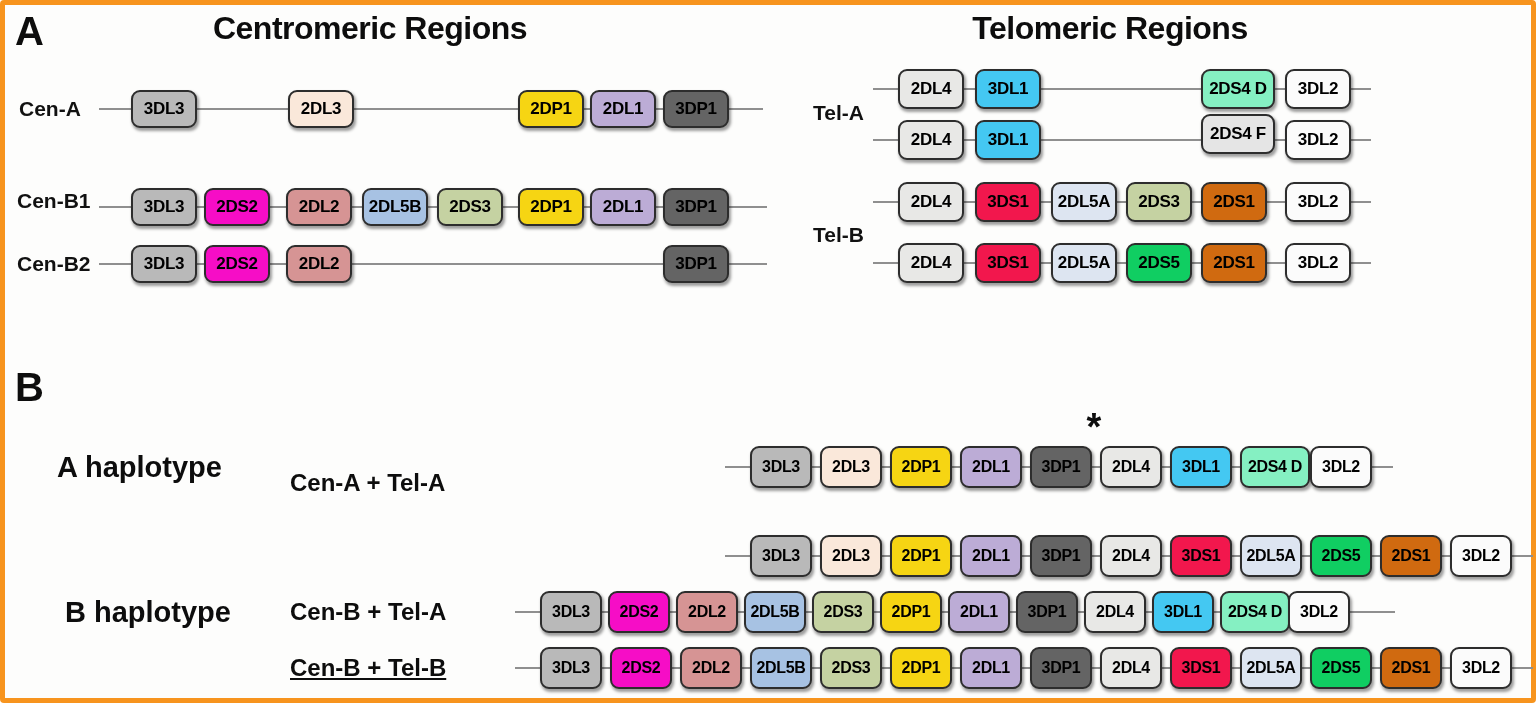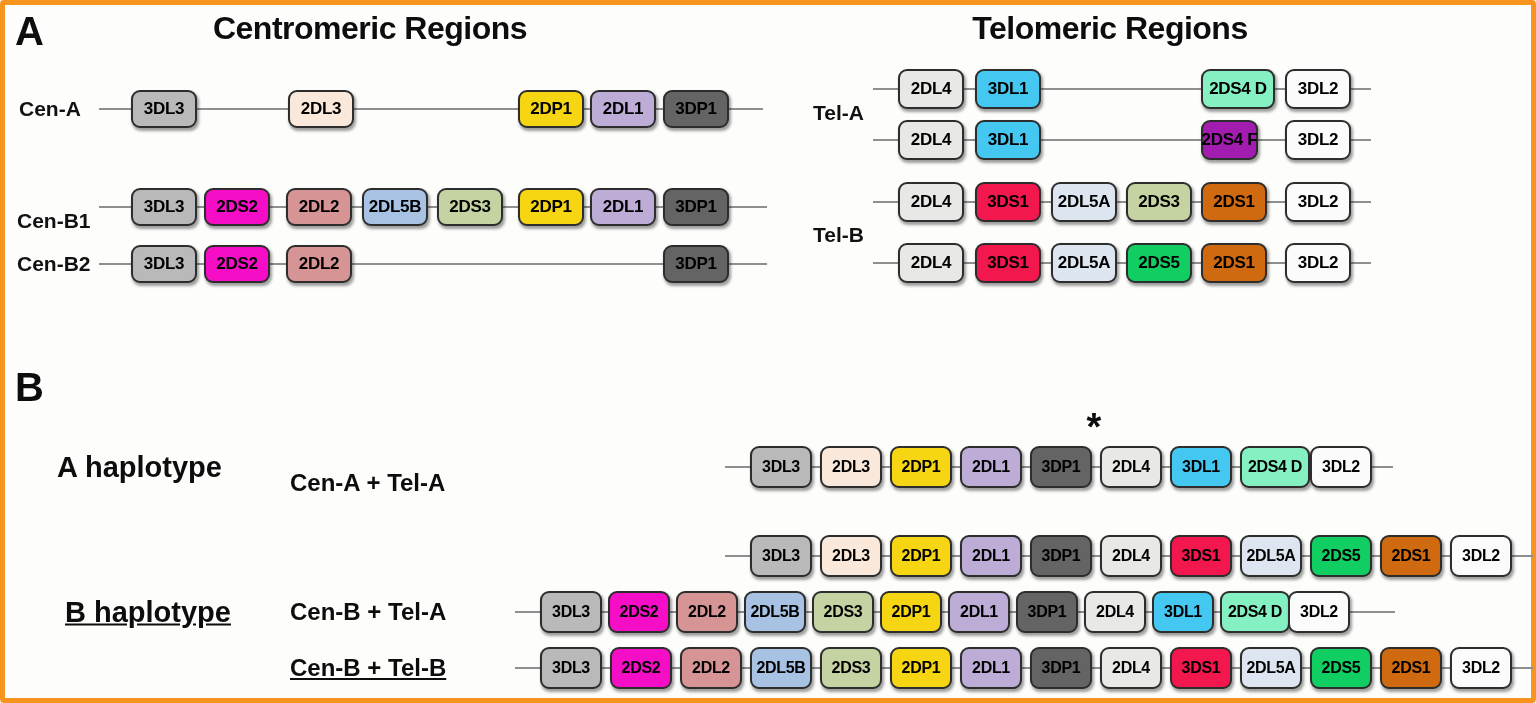--- a/index.html
+++ b/index.html
@@ -94,28 +94,28 @@
 
 <div class="frame">
 
   <div class="panel-letter" style="left:10px; top:6px;">A</div>
   <div class="panel-letter" style="left:10px; top:362px;">B</div>
 
   <div class="section-title" style="left:1105px; top:5px;">Telomeric Regions</div>
   <div class="section-title" style="left:365px; top:5px;">Centromeric Regions</div>
 
   <div class="row-label" style="left:14px; top:104px;">Cen-A</div>
-  <div class="row-label" style="left:12px; top:216px;">Cen-B1</div>
+  <div class="row-label" style="left:12px; top:196px;">Cen-B1</div>
   <div class="row-label" style="left:12px; top:259px;">Cen-B2</div>
 
   <div class="row-label" style="left:808px; top:108px;">Tel-A</div>
   <div class="row-label" style="left:808px; top:230px;">Tel-B</div>
 
   <div class="hap-group-label" style="left:22px; top:462px;">A haplotype</div>
-  <div class="hap-group-label" style="left:30px; top:607px;text-decoration:underline;">B haplotype</div>
+  <div class="hap-group-label" style="left:30px; top:607px;">B haplotype</div>
 
   <div class="hap-formula" style="left:285px; top:462px;margin-top:16px;">Cen-A + Tel-A</div>
   <div class="hap-formula" style="left:285px; top:607px;">Cen-B + Tel-A</div>
   <div class="hap-formula" style="left:285px; top:663px;text-decoration:underline;">Cen-B + Tel-B</div>
 
   <div class="asterisk" style="left:1089px; top:403px;">*</div>
 
   <div id="rows-container">
       <div class="chrline" style="left: 94px; width: 664px; top: 103px;"></div>
       <div class="gene" style="left: 126px; top: 85px; width: 66px; height: 38px; font-size: 17px; background: rgb(185, 185, 185);">3DL3</div>
@@ -138,21 +138,21 @@
       <div class="gene" style="left: 281px; top: 240px; width: 66px; height: 38px; font-size: 17px; background: rgb(214, 148, 148);">2DL2</div>
       <div class="gene" style="left: 658px; top: 240px; width: 66px; height: 38px; font-size: 17px; background: rgb(100, 100, 100);">3DP1</div>
       <div class="chrline" style="left: 868px; width: 498px; top: 83px;"></div>
       <div class="gene" style="left: 893px; top: 64px; width: 66px; height: 40px; font-size: 17px; background: rgb(232, 232, 230);">2DL4</div>
       <div class="gene" style="left: 970px; top: 64px; width: 66px; height: 40px; font-size: 17px; background: rgb(68, 200, 242);">3DL1</div>
       <div class="gene" style="left: 1196px; top: 64px; width: 74px; height: 40px; font-size: 17px; background: rgb(133, 240, 194);">2DS4 D</div>
       <div class="gene" style="left: 1280px; top: 64px; width: 66px; height: 40px; font-size: 17px; background: rgb(251, 251, 251);">3DL2</div>
       <div class="chrline" style="left: 868px; width: 498px; top: 134px;"></div>
       <div class="gene" style="left: 893px; top: 115px; width: 66px; height: 40px; font-size: 17px; background: rgb(232, 232, 230);">2DL4</div>
       <div class="gene" style="left: 970px; top: 115px; width: 66px; height: 40px; font-size: 17px; background: rgb(68, 200, 242);">3DL1</div>
-      <div class="gene" style="left: 1196px; top: 115px; width: 57px; height: 40px; font-size: 17px; background: #a21caf;">2DS4 F</div>
+      <div class="gene" style="left: 1196px; top: 109px; width: 74px; height: 40px; font-size: 17px; background: #e5e5e5;">2DS4 F</div>
       <div class="gene" style="left: 1280px; top: 115px; width: 66px; height: 40px; font-size: 17px; background: rgb(251, 251, 251);">3DL2</div>
       <div class="chrline" style="left: 868px; width: 498px; top: 196px;"></div>
       <div class="gene" style="left: 893px; top: 177px; width: 66px; height: 40px; font-size: 17px; background: rgb(232, 232, 230);">2DL4</div>
       <div class="gene" style="left: 970px; top: 177px; width: 66px; height: 40px; font-size: 17px; background: rgb(242, 23, 77);">3DS1</div>
       <div class="gene" style="left: 1046px; top: 177px; width: 66px; height: 40px; font-size: 17px; background: rgb(221, 229, 241);">2DL5A</div>
       <div class="gene" style="left: 1121px; top: 177px; width: 66px; height: 40px; font-size: 17px; background: rgb(197, 210, 162);">2DS3</div>
       <div class="gene" style="left: 1196px; top: 177px; width: 66px; height: 40px; font-size: 17px; background: rgb(208, 106, 16);">2DS1</div>
       <div class="gene" style="left: 1280px; top: 177px; width: 66px; height: 40px; font-size: 17px; background: rgb(251, 251, 251);">3DL2</div>
       <div class="chrline" style="left: 868px; width: 498px; top: 257px;"></div>
       <div class="gene" style="left: 893px; top: 238px; width: 66px; height: 40px; font-size: 17px; background: rgb(232, 232, 230);">2DL4</div>

